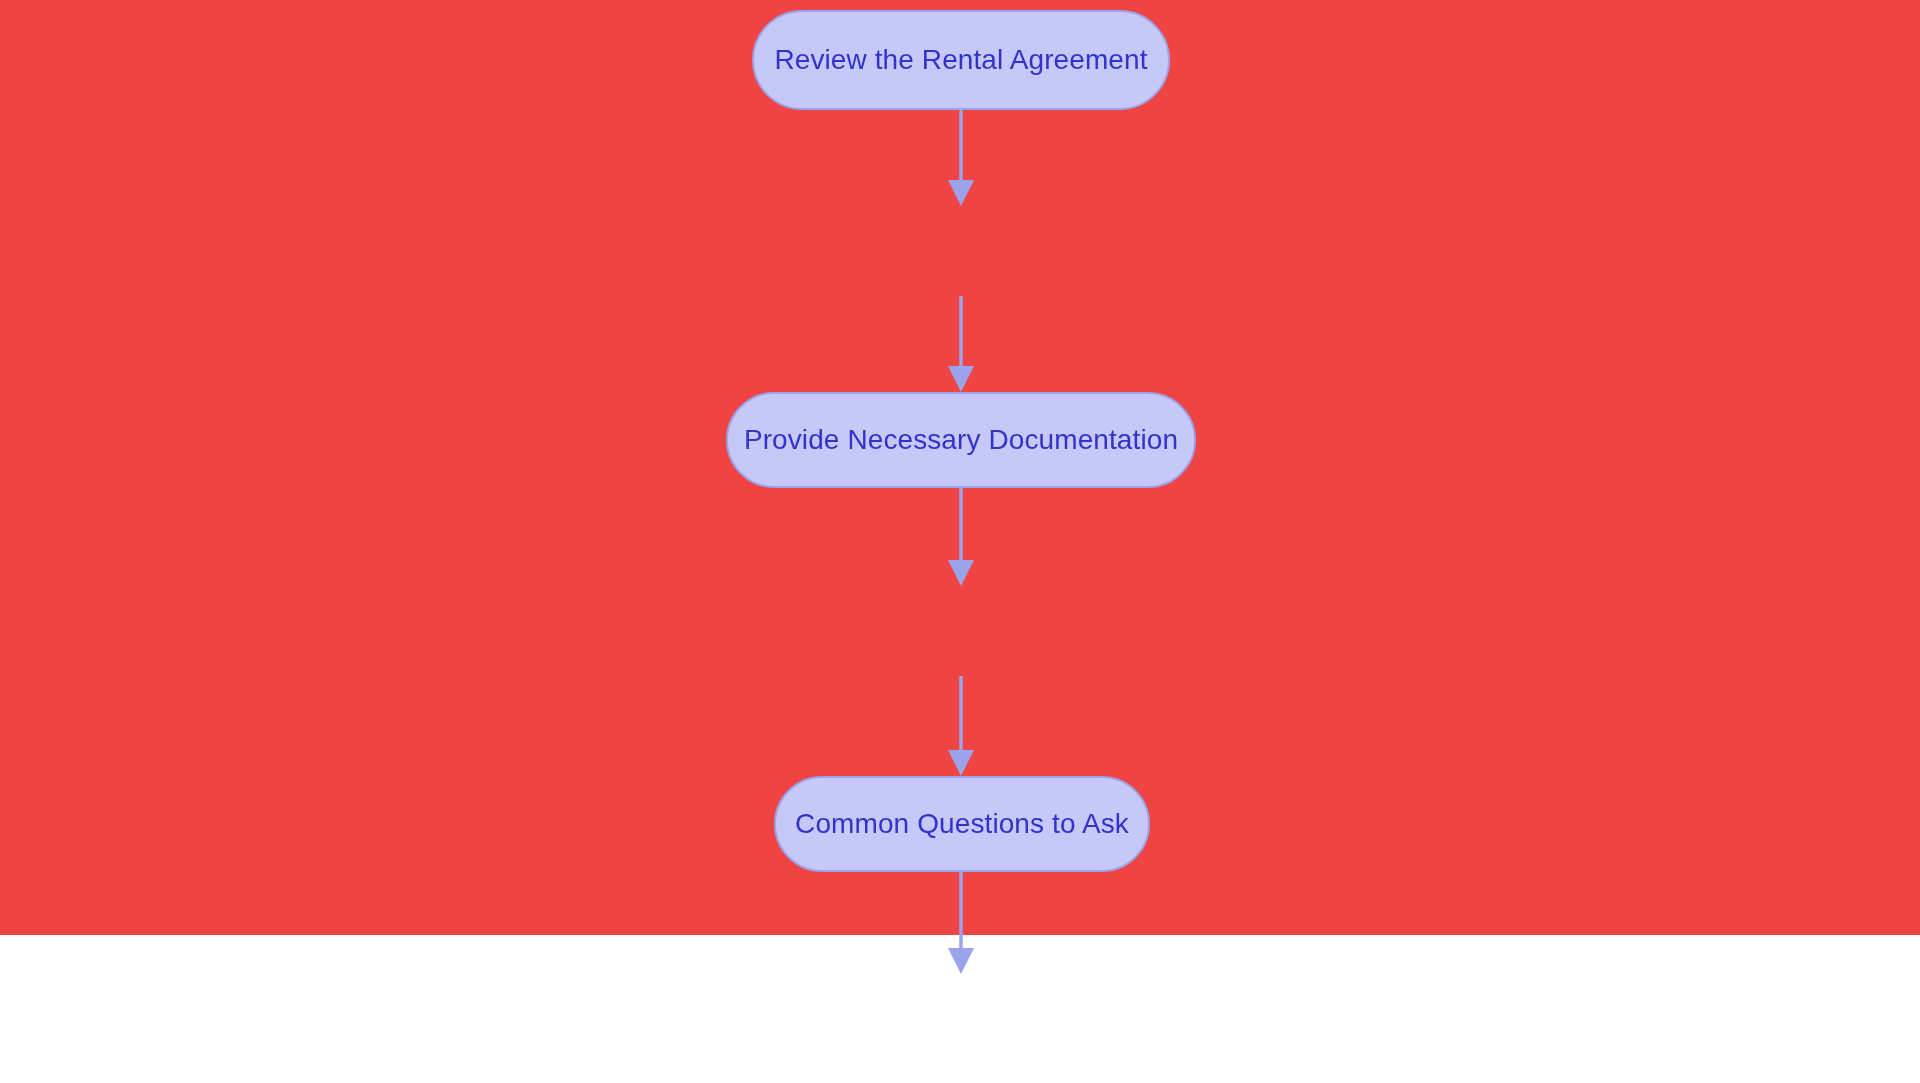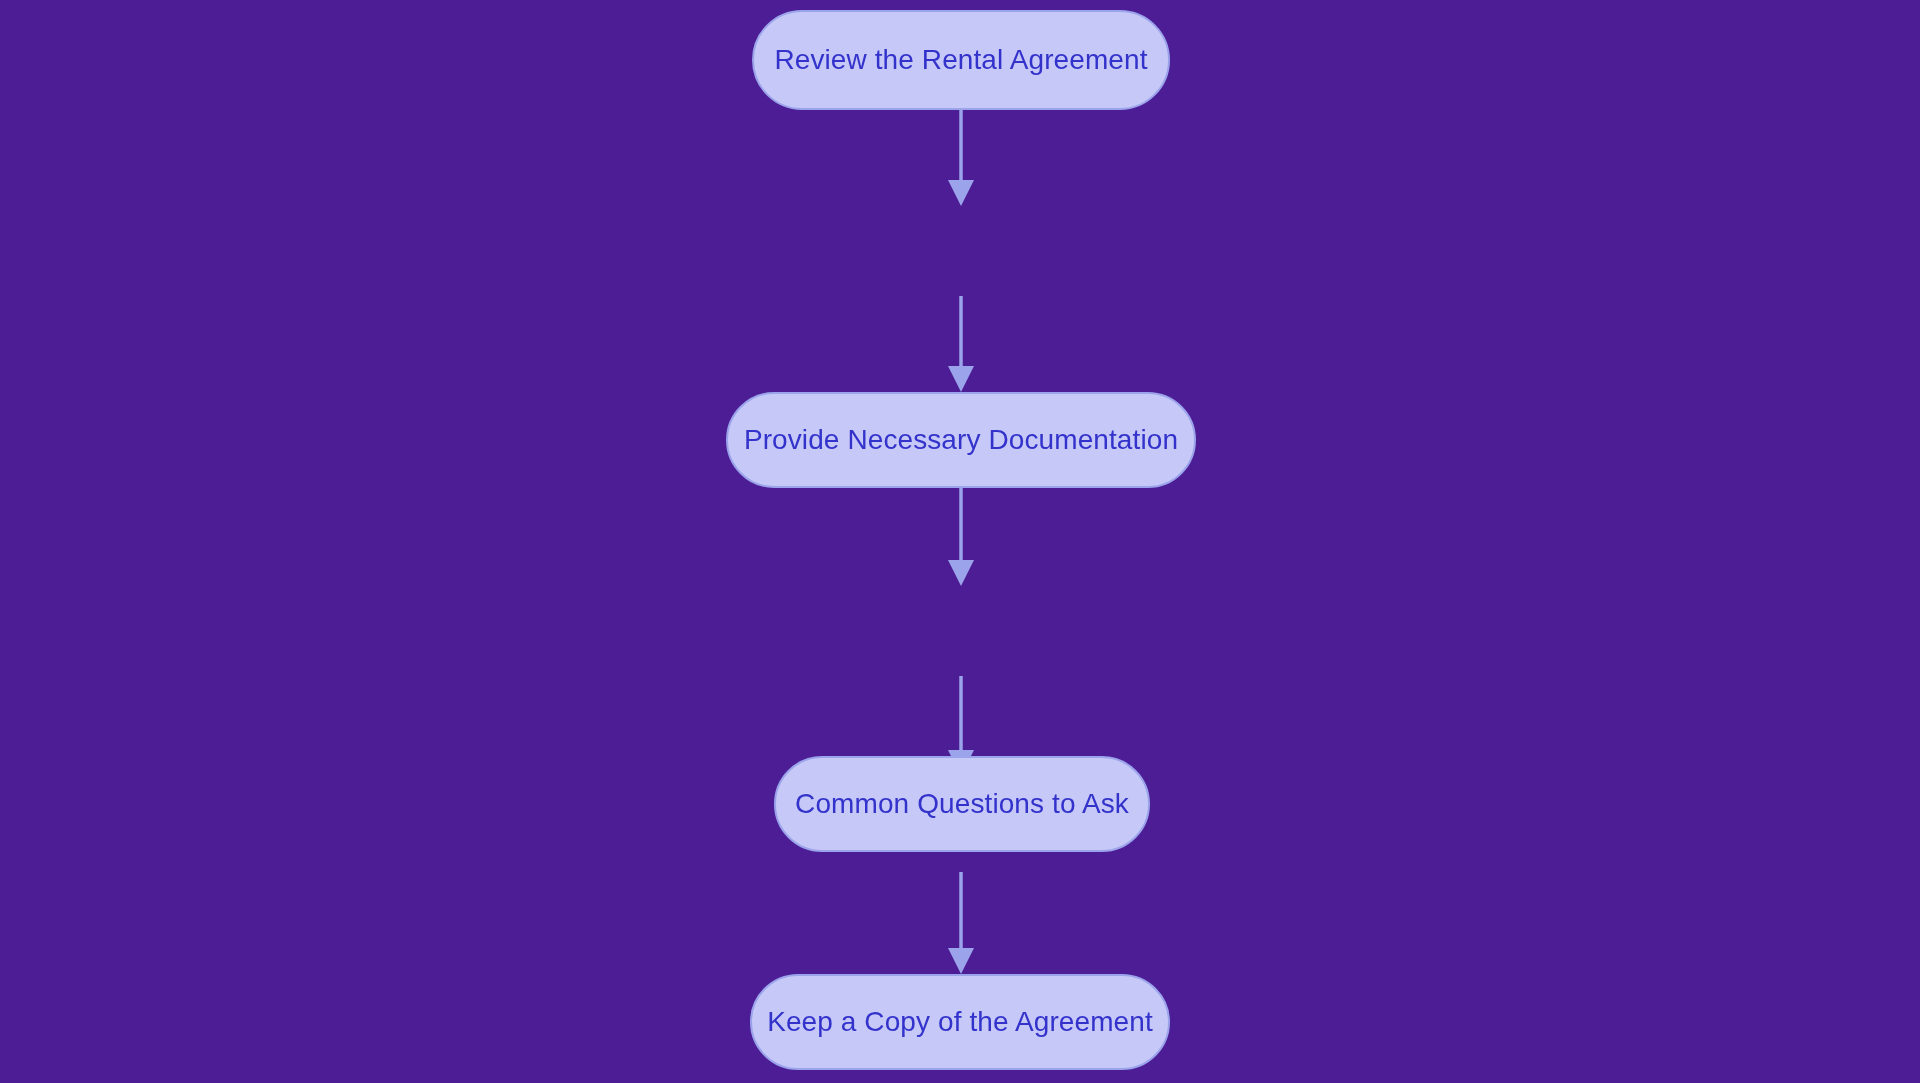--- a/index.html
+++ b/index.html
@@ -10,22 +10,22 @@
   }
   body {
     width: 1920px;
     height: 1083px;
     overflow: hidden;
     font-family: "Liberation Sans", sans-serif;
   }
   #flow-canvas {
     position: relative;
     width: 1920px;
-    height: 1083px;
-    background: #4c1d95;
+    height: 935px;
+    background: #ef4444;
   }
   .flow-node {
     position: absolute;
     box-sizing: border-box;
     display: flex;
     align-items: center;
     justify-content: center;
     background: #c6c8f8;
     border: 2px solid #9ba3eb;
     border-radius: 999px;
@@ -87,19 +87,16 @@
         <line x1="20" y1="0" x2="20" y2="78" stroke="#9ba3eb" stroke-width="3.5"></line>
         <polygon points="7,76 33,76 20,102" fill="#9ba3eb"></polygon>
       </svg>
     </div>
     <div class="flow-node" style="left: 752px; top: 10px; width: 418px; height: 100px; background: rgb(198, 200, 248); border-color: rgb(155, 163, 235);">
       <span class="flow-node-label" style="color: rgb(51, 51, 204);">Review the Rental Agreement</span>
     </div>
     <div class="flow-node" style="left: 726px; top: 392px; width: 470px; height: 96px; background: rgb(198, 200, 248); border-color: rgb(155, 163, 235);">
       <span class="flow-node-label" style="color: rgb(51, 51, 204);">Provide Necessary Documentation</span>
     </div>
-    <div class="flow-node" style="left: 774px; top: 756px; width: 376px; height: 96px; background: rgb(198, 200, 248); border-color: rgb(155, 163, 235); text-align: right;">
+    <div class="flow-node" style="left: 774px; top: 776px; width: 376px; height: 96px; background: rgb(198, 200, 248); border-color: rgb(155, 163, 235); text-align: right;">
       <span class="flow-node-label" style="color: rgb(51, 51, 204);">Common Questions to Ask</span>
-    </div>
-    <div class="flow-node" style="left: 750px; top: 974px; width: 420px; height: 96px; background: rgb(198, 200, 248); border-color: rgb(155, 163, 235);">
-      <span class="flow-node-label" style="color: rgb(51, 51, 204);">Keep a Copy of the Agreement</span>
     </div>
   </div>
 
 </body></html>

